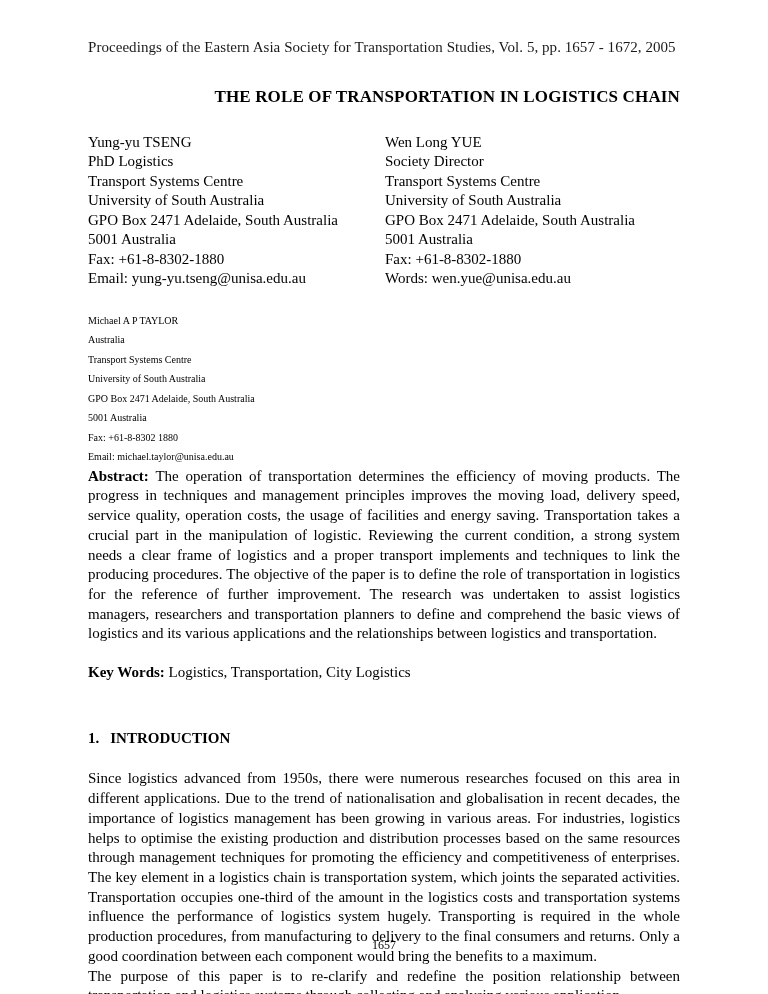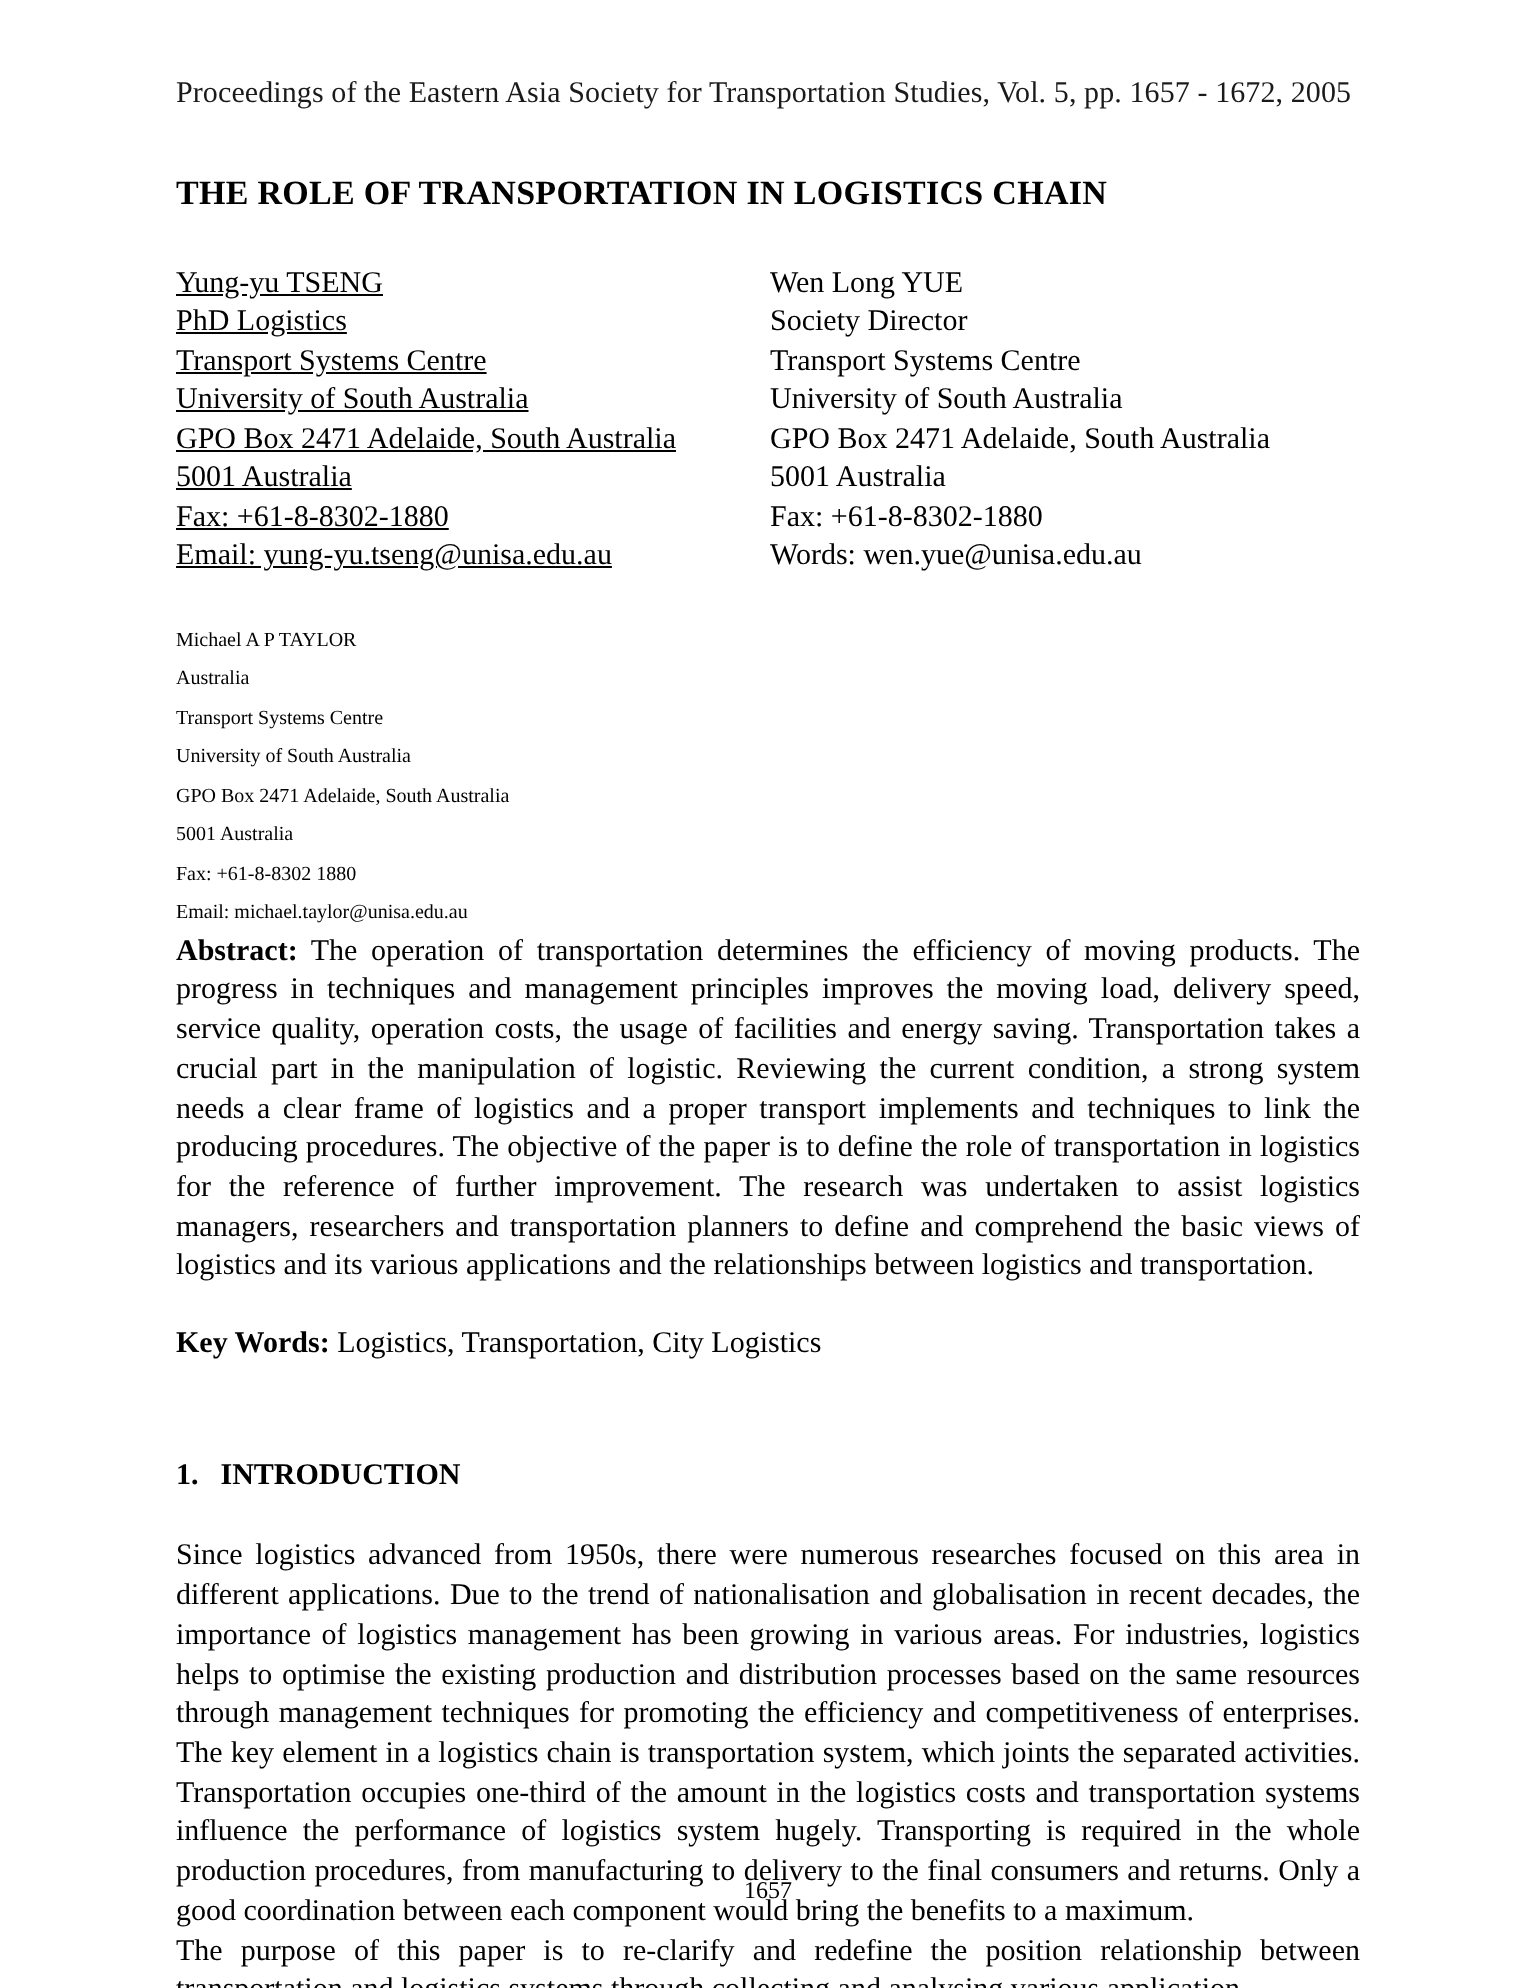--- a/index.html
+++ b/index.html
@@ -32,36 +32,36 @@
     font-size: 15px;
     line-height: 1.25;
     color: #1a1a1a;
     margin: 0 0 30px 0;
     letter-spacing: 0.05px;
   }
 
   .doc-title {
     font-size: 17px;
     font-weight: bold;
-    text-align: left;
+    text-align: right;
     margin: 0 0 26px 0;
     letter-spacing: 0.15px;
   }
 
   .authors-row {
     position: relative;
     margin: 0 0 0 0;
   }
   .author-col {
     display: inline-block;
     vertical-align: top;
     font-size: 15px;
     line-height: 19.5px;
   }
-  .author-col.left { width: 297px; text-decoration: underline; }
+  .author-col.left { width: 297px; }
   .author-col.right { width: 295px; }
   .author-line { white-space: nowrap; }
 
   .author-block-single {
     font-size: 10px;
     line-height: 19.5px;
     margin-top: 22px;
   }
 
   p.body-text {

